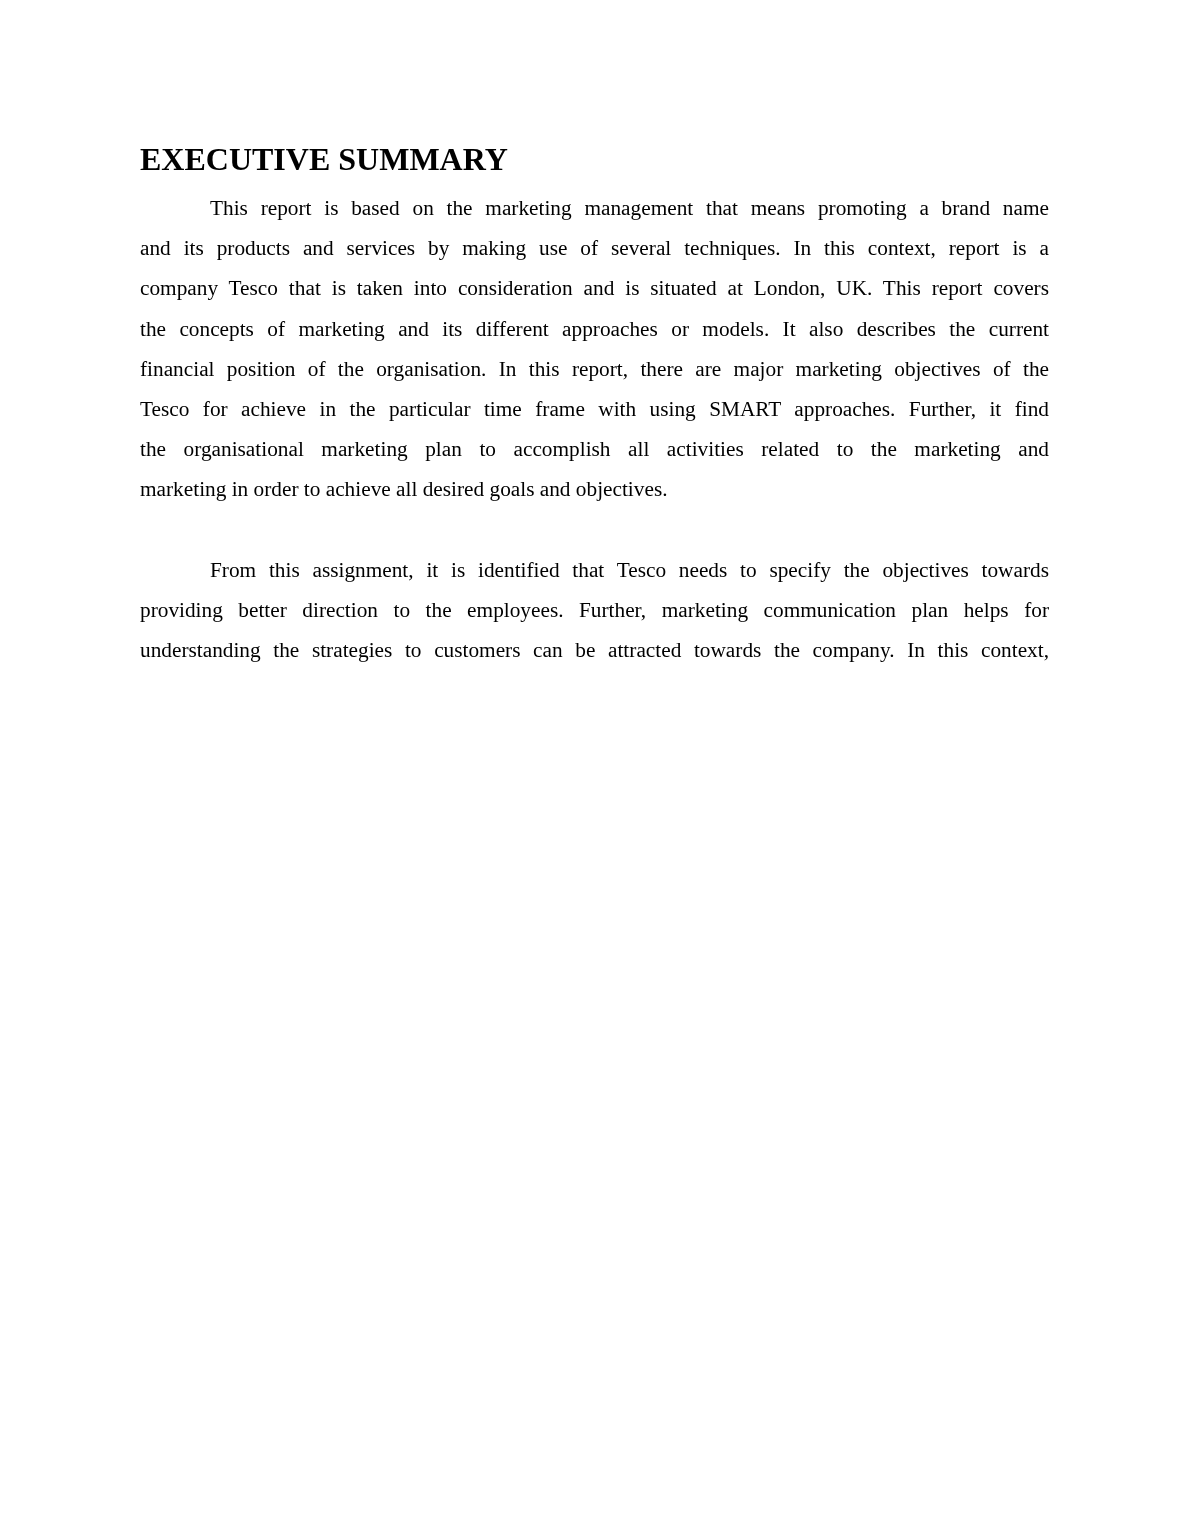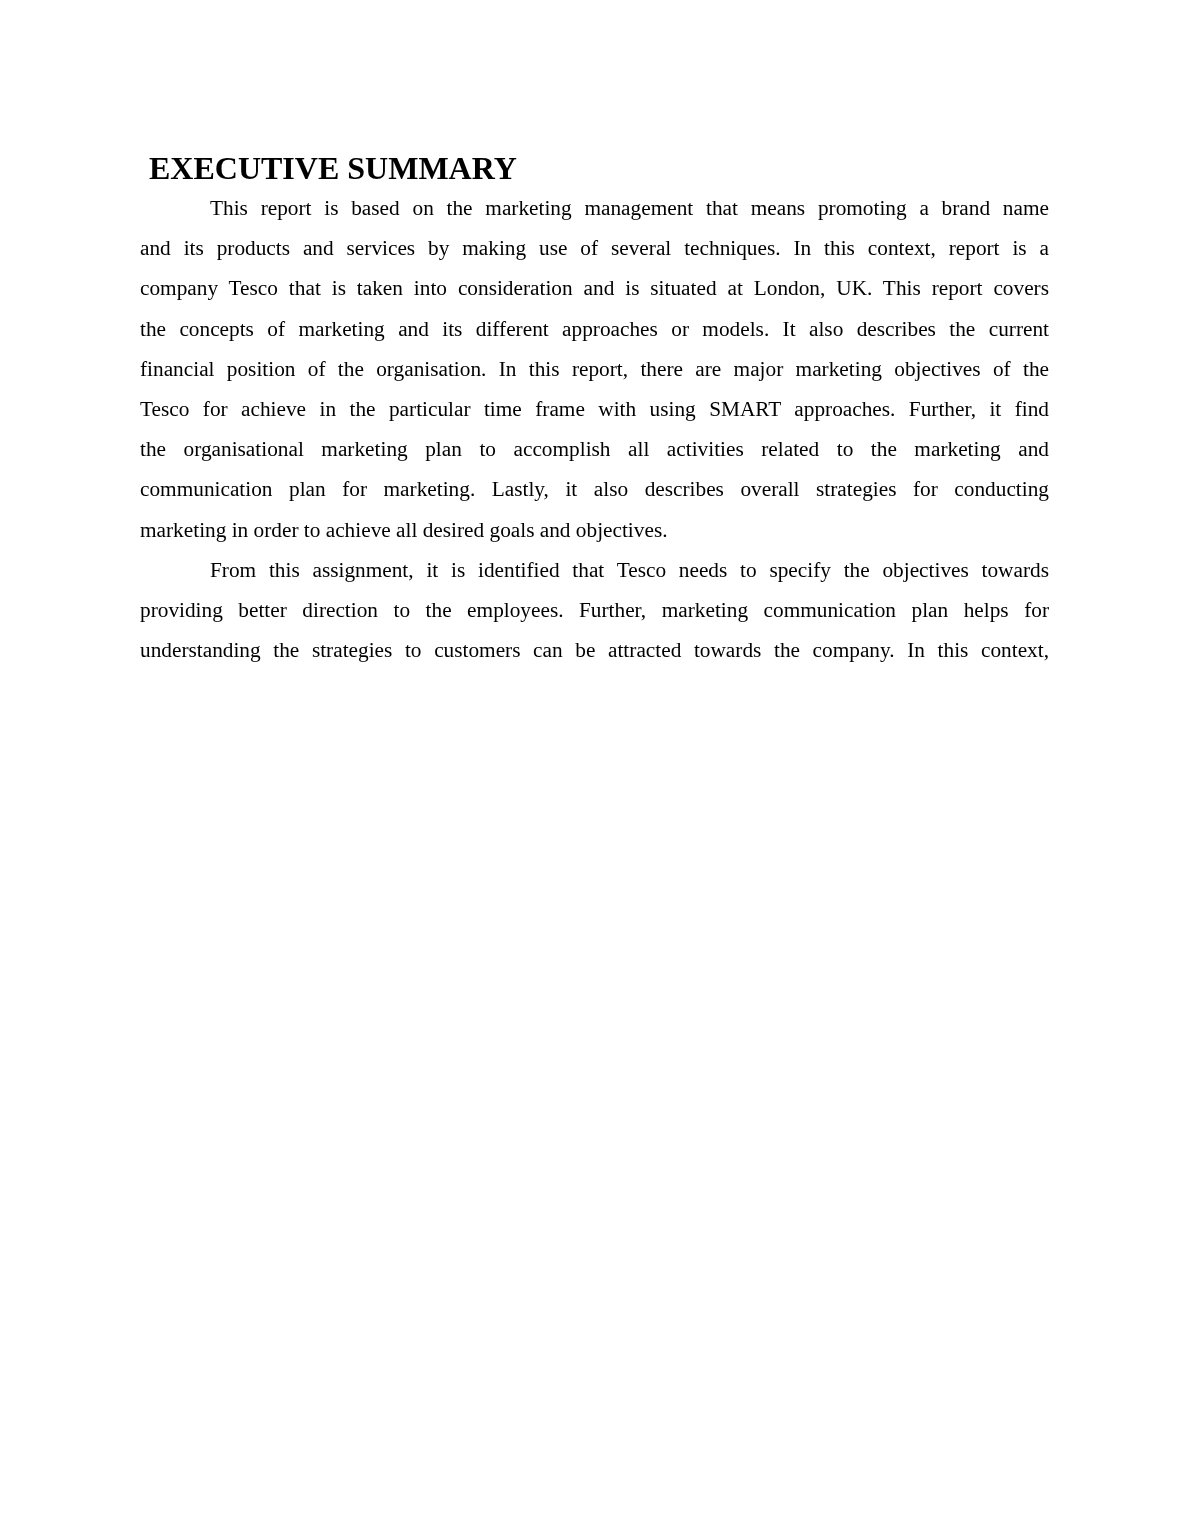--- a/index.html
+++ b/index.html
@@ -20,21 +20,21 @@
       left: 0;
       top: 0;
       width: 1190px;
       height: 1540px;
       background: #ffffff;
     }
     .heading {
       position: absolute;
       left: 140px;
       top: 140px;
-      margin: 9px;
+      margin: 0;
       font-size: 32px;
       font-weight: bold;
       line-height: 38px;
       letter-spacing: 0px;
       white-space: nowrap;
     }
     .para {
       position: absolute;
       left: 140px;
       width: 909px;
@@ -95,23 +95,20 @@
       </div>
     <div class="line">
         <span class="j">financial position of the organisation. In this report, there are major marketing objectives of the</span>
       </div>
     <div class="line">
         <span class="j">Tesco for achieve in the particular time frame with using SMART approaches. Further, it find</span>
       </div>
     <div class="line">
         <span class="j">the organisational marketing plan to accomplish all activities related to the marketing and</span>
       </div>
-    <div class="line">
-        <span class="j">communication plan for marketing. Lastly, it also describes overall strategies for conducting</span>
-      </div>
     <div class="line last">
         <span class="j">marketing in order to achieve all desired goals and objectives.</span>
       </div>
   </div>
 
   <div class="para" id="p2">
     <div class="line indent">
         <span class="j">From this assignment, it is identified that Tesco needs to specify the objectives towards</span>
       </div>
     <div class="line">

